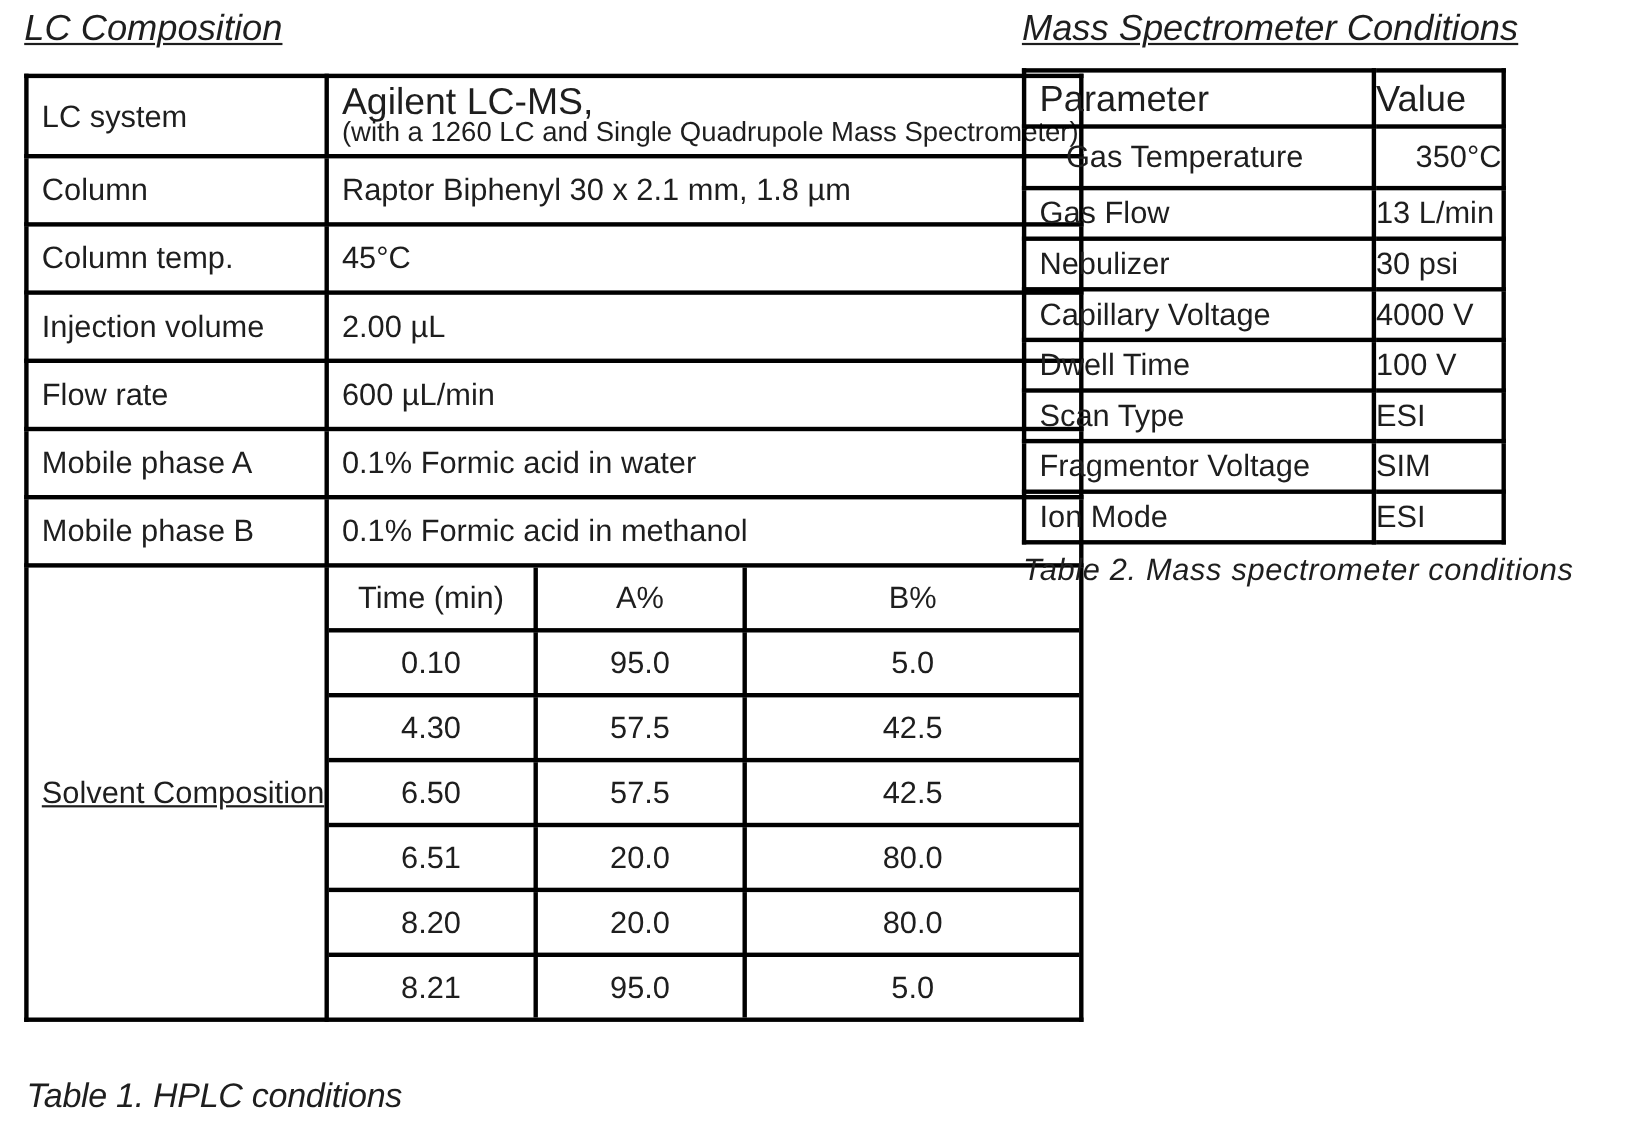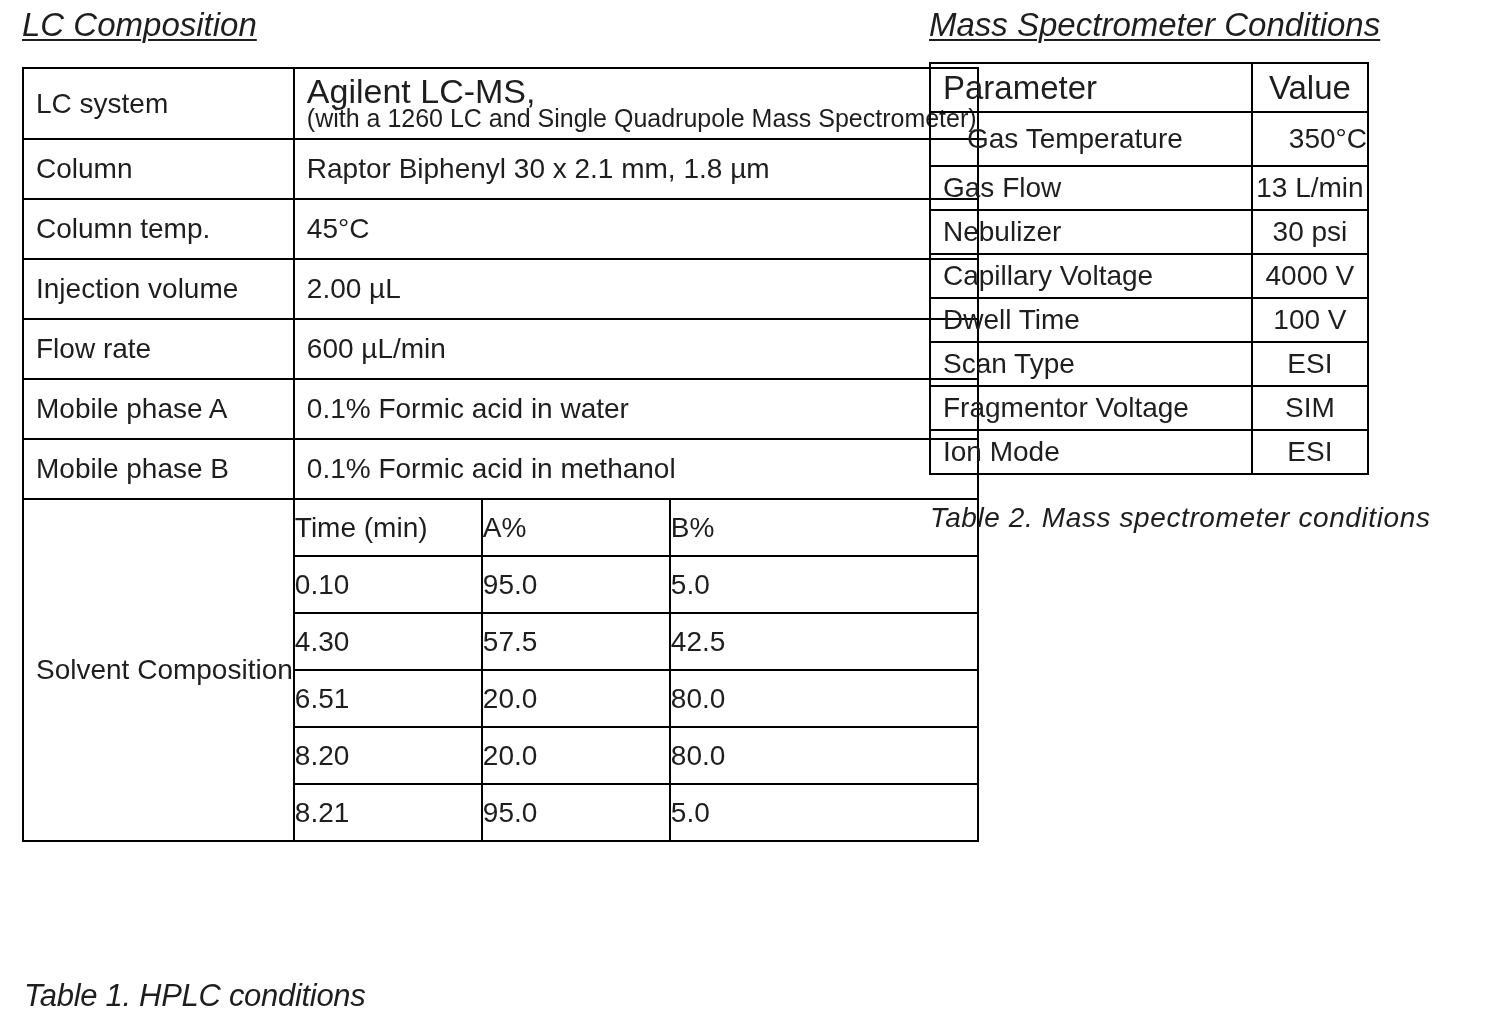--- a/index.html
+++ b/index.html
@@ -34,59 +34,59 @@
       white-space: nowrap;
     }
     #lc-caption { left: 24px; top: 978px; font-size: 31px; letter-spacing: -0.3px; }
     #ms-caption { left: 930px; top: 502px; font-size: 28px; letter-spacing: 0.6px; }
 
     table {
       border-collapse: collapse;
       position: absolute;
     }
     td {
-      border: 2px solid #000000;
+      border: 4px solid #000000;
       padding: 0;
       font-size: 28px;
       white-space: nowrap;
     }
 
     
     #lc-table { left: 22px; top: 67px; width: 862px; }
     #lc-table td.label { width: 281px; padding-left: 12px; }
     #lc-table td.val { padding-left: 12px; }
     .lc-row-sys td { height: 69px; }
     .lc-row td { height: 58px; }
     .sys-main { display: block; font-size: 34px; line-height: 32px; margin-top: -4px; }
     .sys-sub { display: block; font-size: 25px; line-height: 22px; }
-    .label-solvent { vertical-align: middle; }
+    .label-solvent { vertical-align: middle; text-decoration: underline; }
     .gradient-cell { padding: 0 !important; vertical-align: top; }
 
     #gradient-table {
       position: static;
       width: 100%;
       border-collapse: collapse;
     }
     #gradient-table td {
-      text-align: left;
+      text-align: center;
       height: 55px;
       border-top: none;
       font-size: 28px;
       margin-top: 41px;
     }
     #gradient-table tr:first-child td { border-top: none; }
     #gradient-table tr td:first-child { border-left: none; width: 186px; }
     #gradient-table tr td:nth-child(2) { width: 186px; }
     #gradient-table tr td:last-child { border-right: none; }
     #gradient-table tr:last-child td { border-bottom: none; }
 
     
     #ms-table { left: 929px; top: 62px; width: 440px; }
     #ms-table td.param { width: 304px; padding-left: 12px; }
-    #ms-table td.value { text-align: center; }
+    #ms-table td.value { }
     #ms-table tr.hdr td { height: 47px; font-size: 33px; }
     #ms-table tr.r td { height: 42px; }
     #ms-table tr.r-tall td { height: 52px; padding-left: 36px; }
   </style>
 </head>
 <body>
 
 <div id="lc-heading" class="heading">LC Composition</div>
 
 <table id="lc-table">
@@ -136,20 +136,25 @@
           <td>0.10</td>
           <td>95.0</td>
           <td>5.0</td>
         </tr>
         <tr>
           <td>4.30</td>
           <td>57.5</td>
           <td>42.5</td>
         </tr>
         <tr>
+          <td>6.50</td>
+          <td>57.5</td>
+          <td>42.5</td>
+        </tr>
+        <tr>
           <td>6.51</td>
           <td>20.0</td>
           <td>80.0</td>
         </tr>
         <tr>
           <td>8.20</td>
           <td>20.0</td>
           <td>80.0</td>
         </tr>
         <tr>

